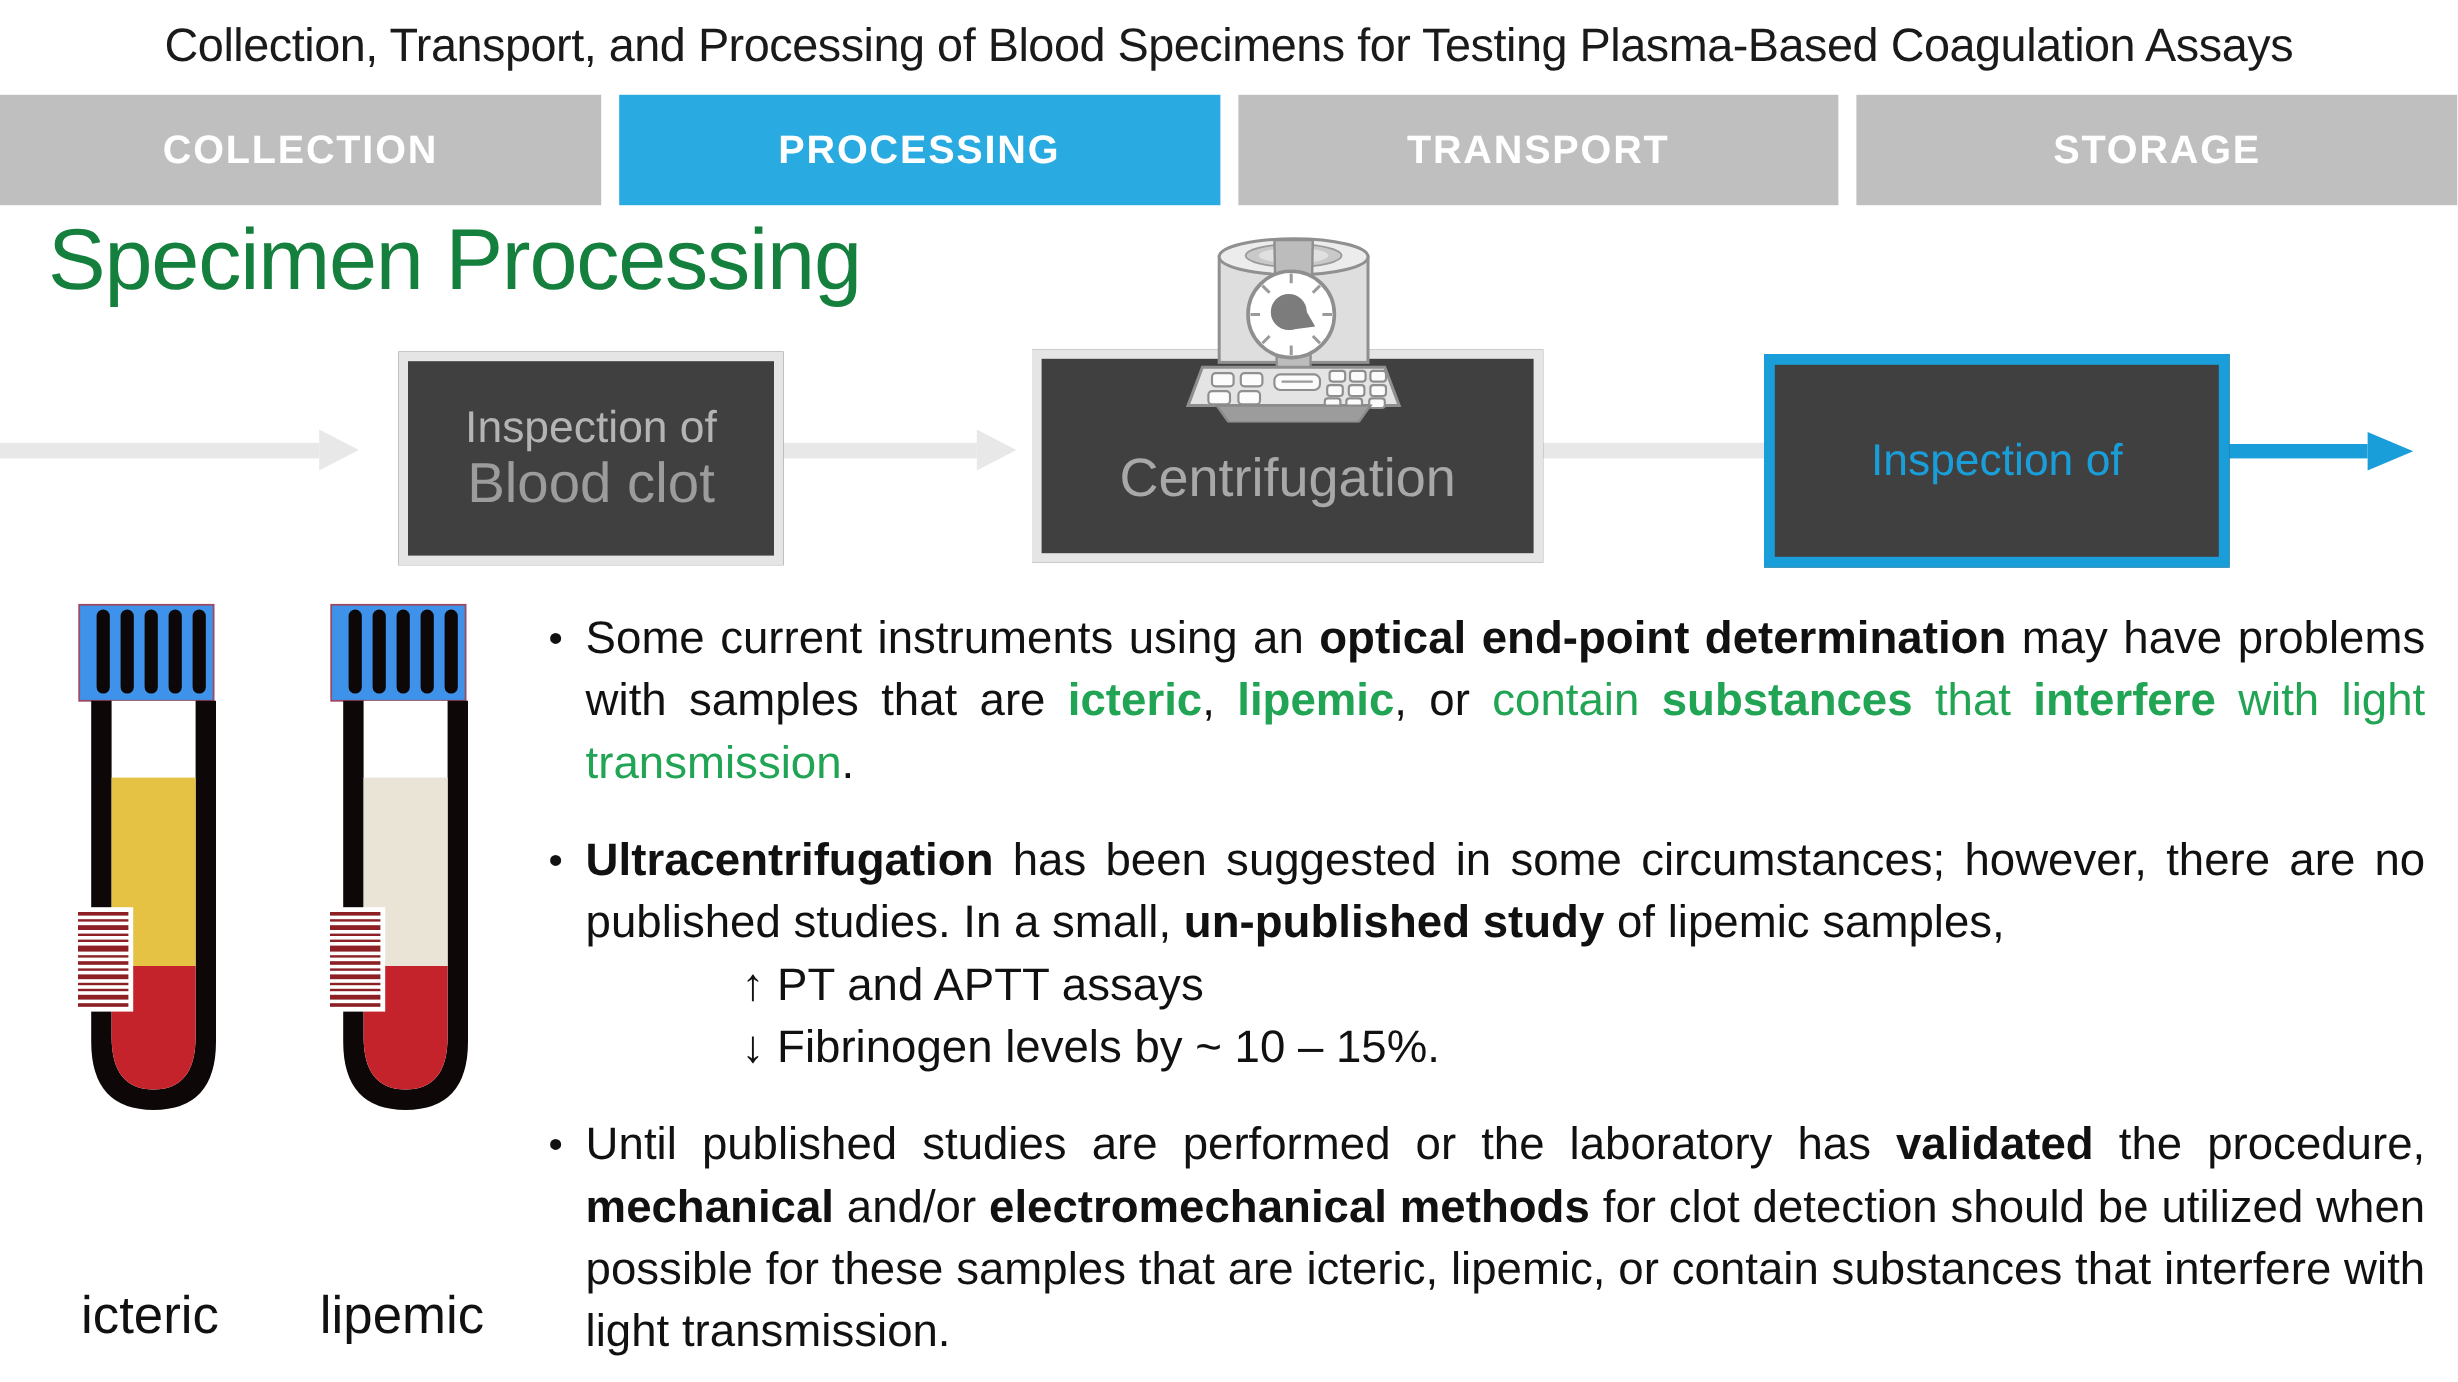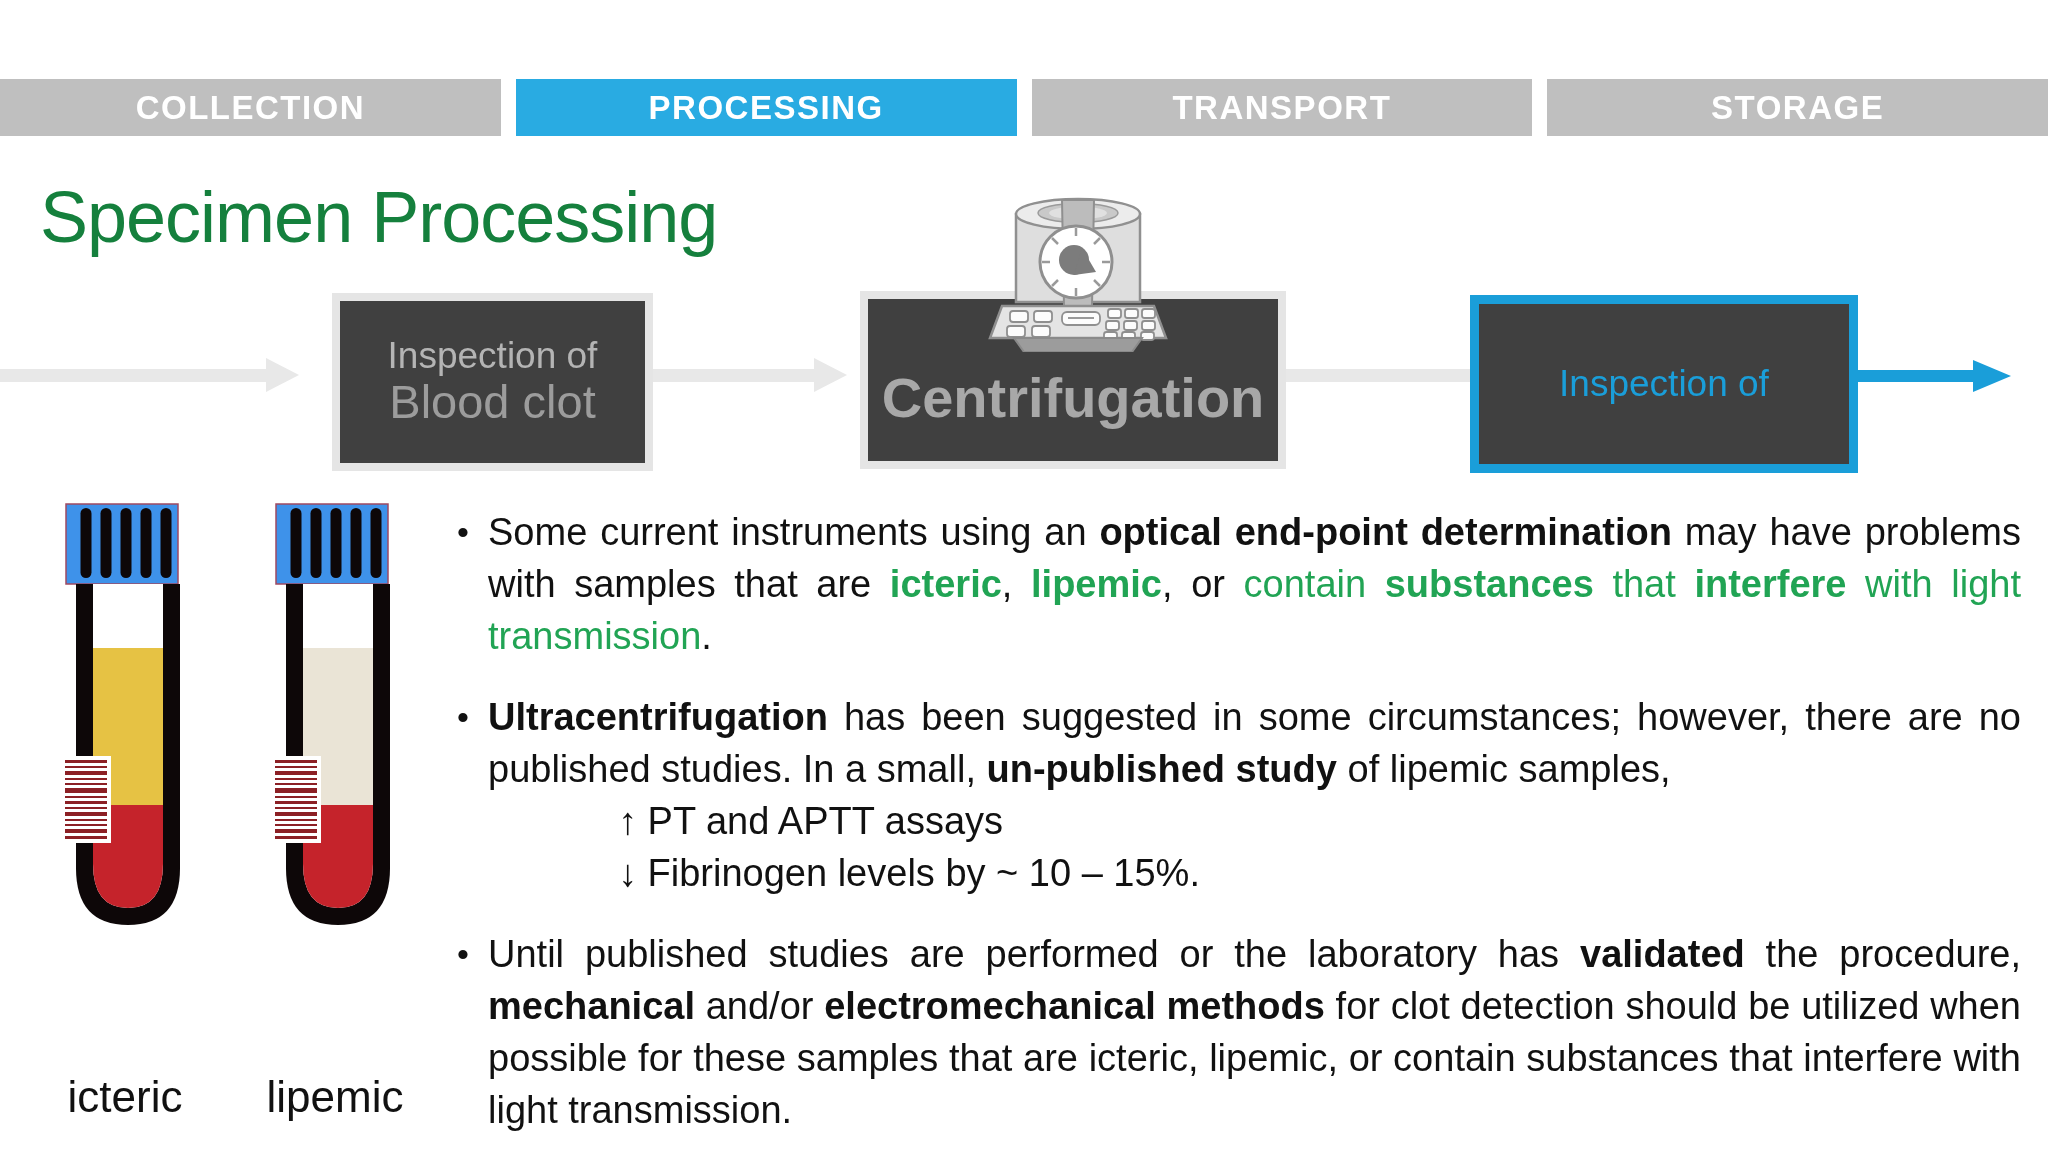--- a/index.html
+++ b/index.html
@@ -5,40 +5,40 @@
   html,body{margin:0;padding:0;background:#fff;}
   .stage{position:relative;width:2048px;height:1152px;background:#ffffff;overflow:hidden;
          font-family:"Liberation Sans","DejaVu Sans",sans-serif;}
 
   
   .titlebar{position:absolute;left:0;top:0;width:2048px;height:78px;display:flex;
             align-items:center;justify-content:center;font-size:39px;color:#1a1a1a;
             letter-spacing:-0.4px;white-space:nowrap;}
 
   
-  .tabbar{position:absolute;left:0;top:79px;width:2048px;height:57px;display:flex;gap:15px;}
+  .tabbar{position:absolute;left:0;top:79px;width:2048px;height:92px;display:flex;gap:15px;}
   .tab{flex:1;background:#bfbfbf;color:#ffffff;font-weight:bold;font-size:33px;
        display:flex;align-items:center;justify-content:center;letter-spacing:1.5px;cursor:pointer;}
   .tab.active{background:#29abe2;}
 
   
   .heading{position:absolute;left:40px;top:176px;font-size:72px;color:#15803d;letter-spacing:-1px;}
 
   
   .fbox{position:absolute;background:#404040;display:flex;flex-direction:column;align-items:center;
         justify-content:center;text-align:center;line-height:1.12;}
   .fbox.gray{border:8px solid #e5e5e5;}
   .fbox.blue{border:9px solid #1a9ed9;}
   .fbox .l1{font-size:37px;color:#b4b4b4;}
   .fbox .l2{font-size:47px;font-weight:normal;color:#9c9c9c;}
   .fbox.blue .l1{color:#1a9ed9;}
   .fbox.blue .l2{color:#1a9ed9;}
   #box-bloodclot{left:332px;top:293px;width:305px;height:162px;}
   #box-centrifugation{left:860px;top:291px;width:410px;height:162px;}
-  #box-centrifugation .l2{font-weight:bold;font-size:56px;color:#a8a8a8;margin-top:36px;}
+  #box-centrifugation .l2{font-weight:normal;font-size:45px;color:#a8a8a8;margin-top:36px;}
   #box-interference{left:1470px;top:295px;width:370px;height:160px;}
 
   .shaft{position:absolute;background:#e8e8e8;}
   .head{position:absolute;width:0;height:0;border-top:17px solid transparent;
         border-bottom:17px solid transparent;border-left:33px solid #e8e8e8;}
   .shaft.blue{background:#1a9ed9;}
   .head.blue{border-top:16px solid transparent;border-bottom:16px solid transparent;
              border-left:38px solid #1a9ed9;}
 
   .centrifuge{position:absolute;left:988px;top:180px;z-index:2;}
@@ -60,20 +60,21 @@
   .content{text-align:justify;}
   .content .b{font-weight:bold;}
   .content .g{color:#21a454;}
   .subline{margin-left:130px;text-align:left;}
 </style>
 </head>
 <body>
 
 <div class="stage">
 
+  <div class="titlebar">Collection, Transport, and Processing of Blood Specimens for Testing Plasma-Based Coagulation Assays</div>
 
   <div class="tabbar">
     <div class="tab">COLLECTION</div>
     <div class="tab active">PROCESSING</div>
     <div class="tab">TRANSPORT</div>
     <div class="tab">STORAGE</div>
   </div>
 
   <div class="heading">Specimen Processing</div>
 

